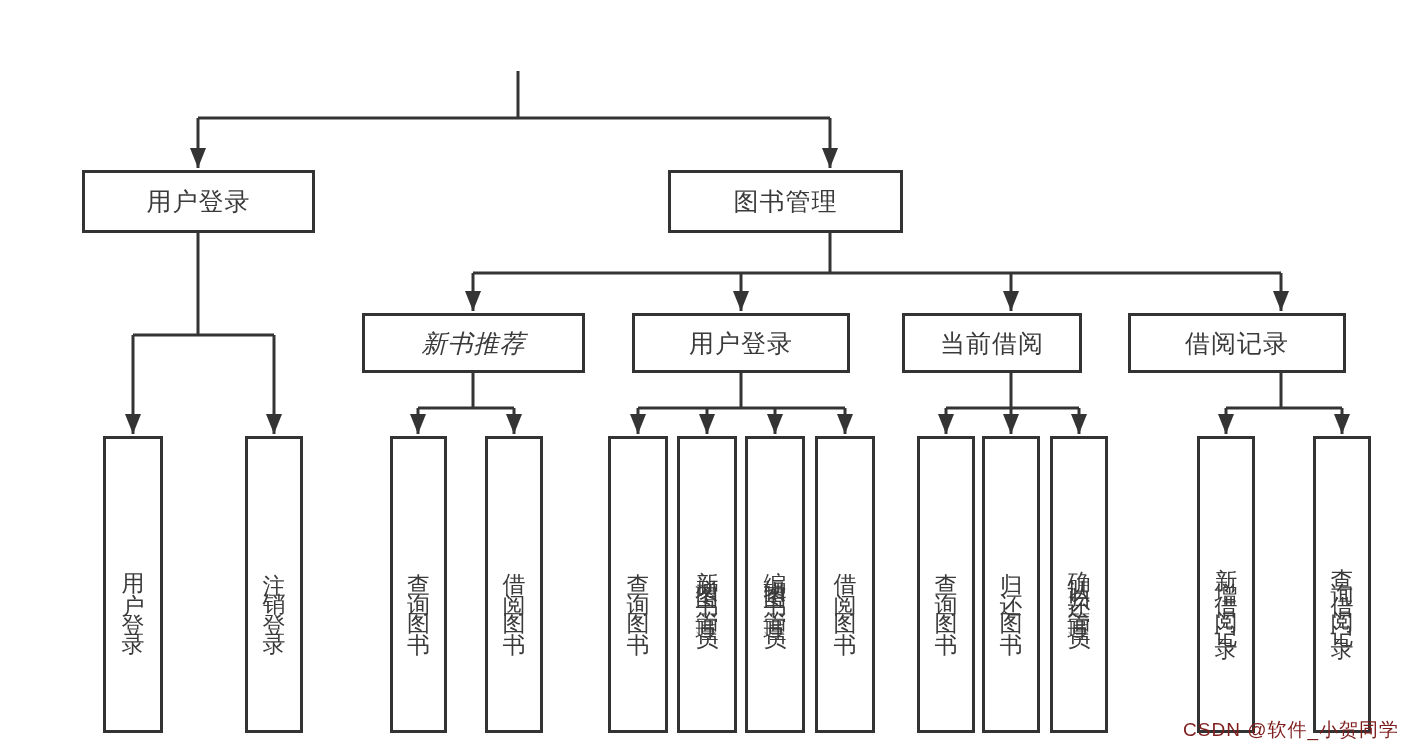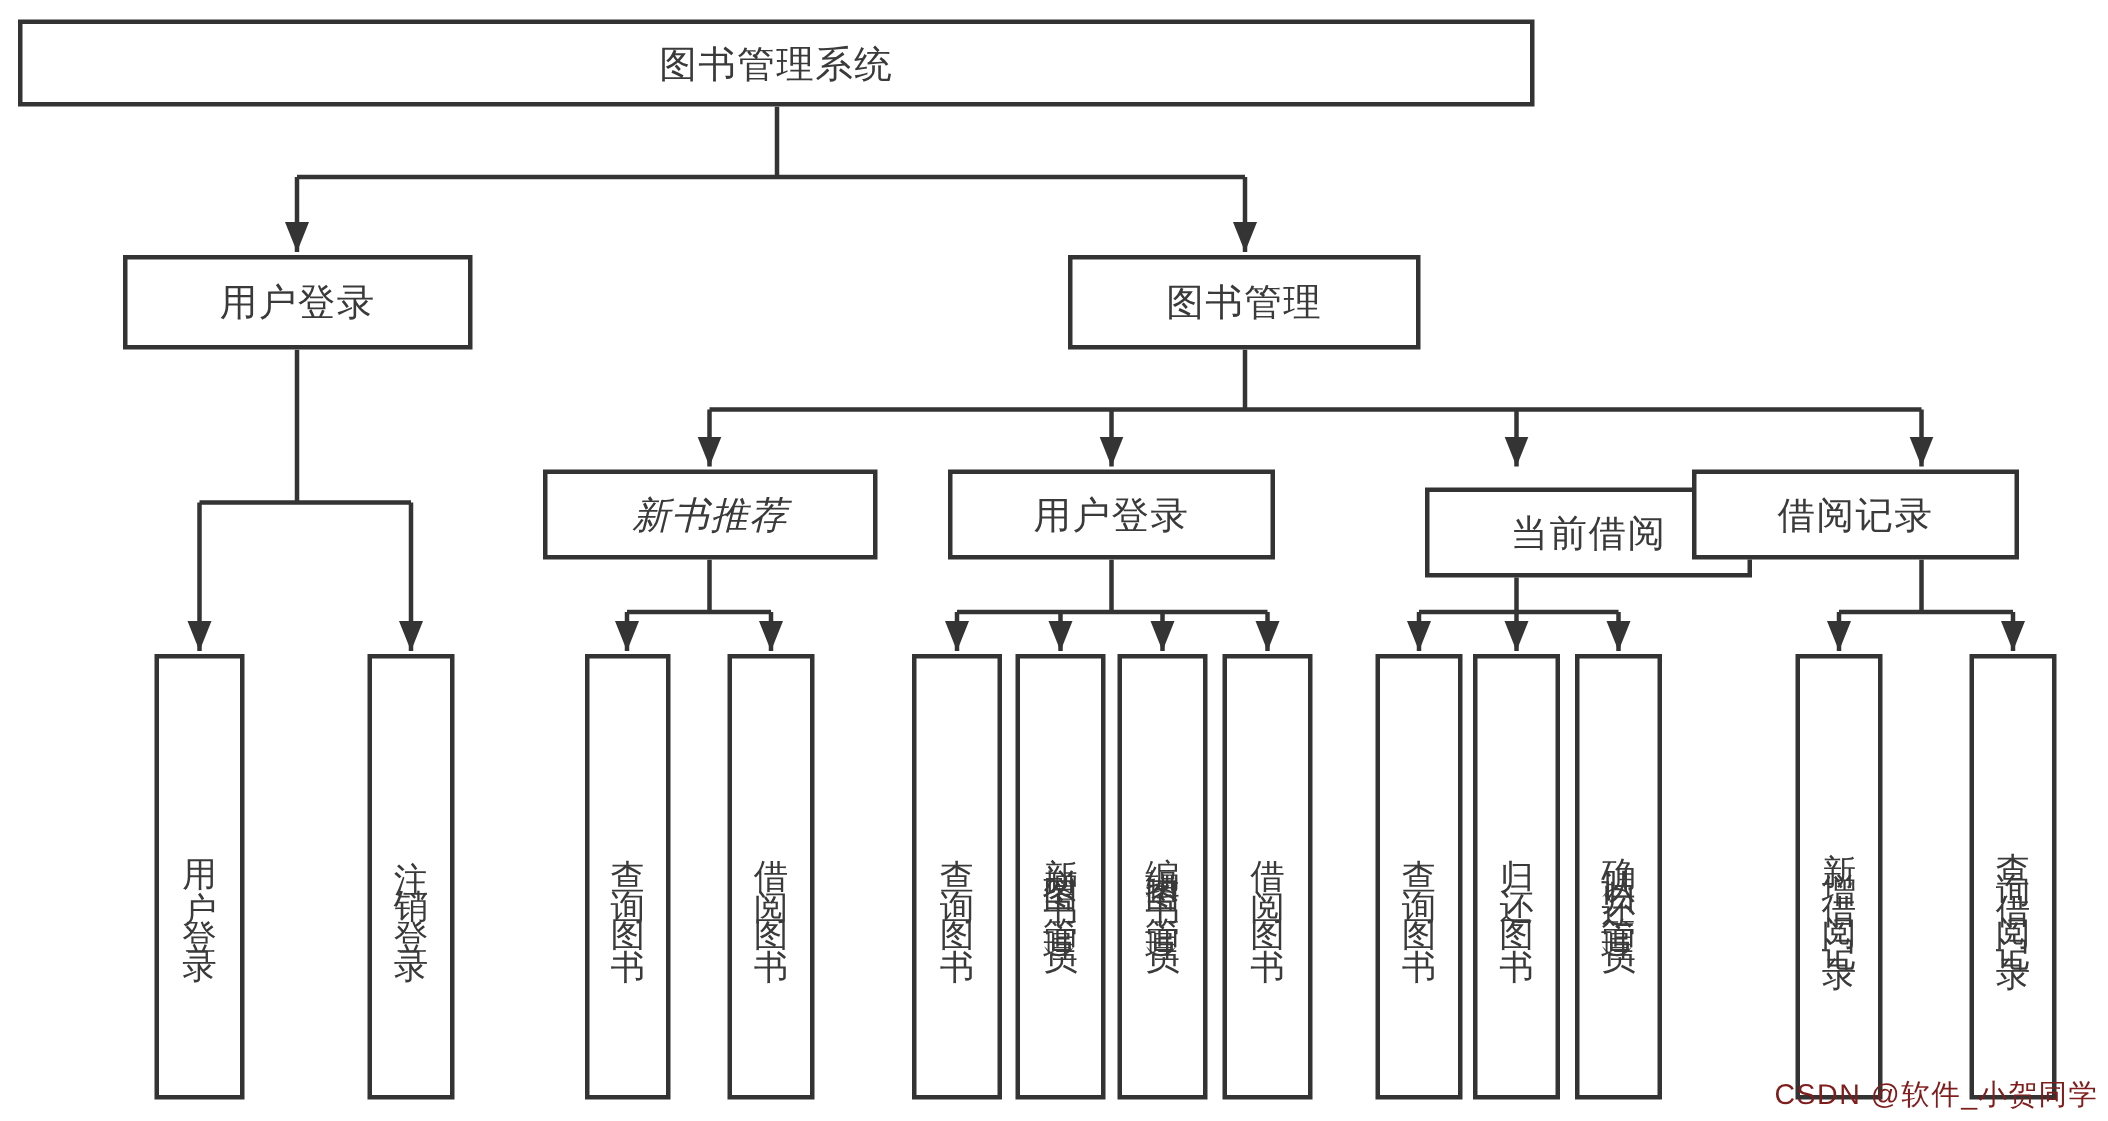--- a/index.html
+++ b/index.html
@@ -123,28 +123,27 @@
       <path d="M1079,408 V434" marker-end="url(#arr)"></path>
     </g>
 
     <g>
       <path d="M1281,373 V408 M1226,408 H1342"></path>
       <path d="M1226,408 V434" marker-end="url(#arr)"></path>
       <path d="M1342,408 V434" marker-end="url(#arr)"></path>
     </g>
   </svg>
 
-  <div class="box" style="left:12px; top:13px; width:1011px; height:58px;">图书管理系统</div>
 
   <div class="box" style="left:82px; top:170px; width:233px; height:63px;">用户登录</div>
-  <div class="box" style="left:712px; top:170px; width:235px; height:63px;">图书管理</div>
+  <div class="box" style="left:668px; top:170px; width:235px; height:63px;">图书管理</div>
 
   <div class="box" style="left:362px; top:313px; width:223px; height:60px;font-style:italic;">新书推荐</div>
   <div class="box" style="left:632px; top:313px; width:218px; height:60px;">用户登录</div>
-  <div class="box" style="left:902px; top:325px; width:218px; height:60px;margin-left:48px;">当前借阅</div>
+  <div class="box" style="left:902px; top:313px; width:180px; height:60px;">当前借阅</div>
   <div class="box" style="left:1128px; top:313px; width:218px; height:60px;">借阅记录</div>
 
   <div class="vbox sp-wide" style="left:103px; width:60px;">
     <span>用户登录</span>
   </div>
   <div class="vbox sp-wide" style="left:245px;">
     <span>注销登录</span>
   </div>
 
   <div class="vbox sp-wide" style="left:390px; width:57px;">

